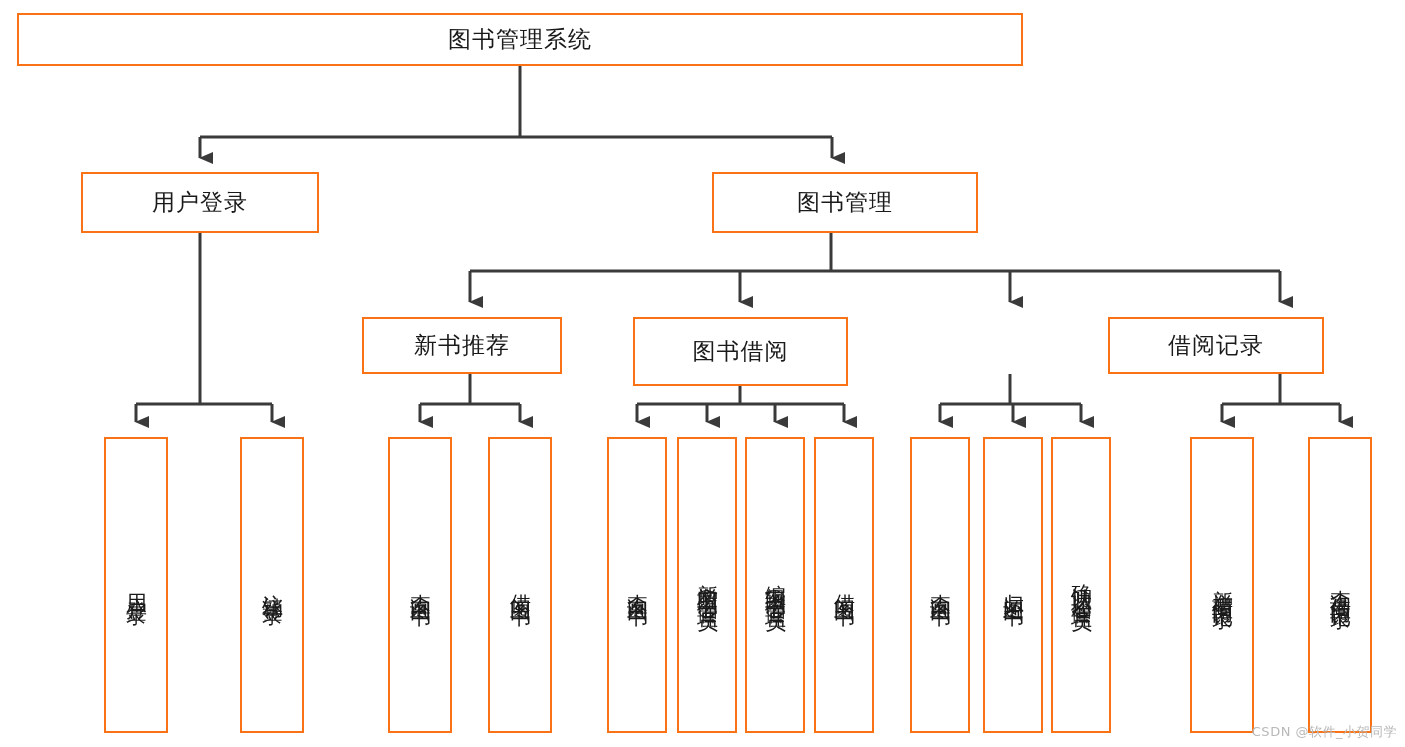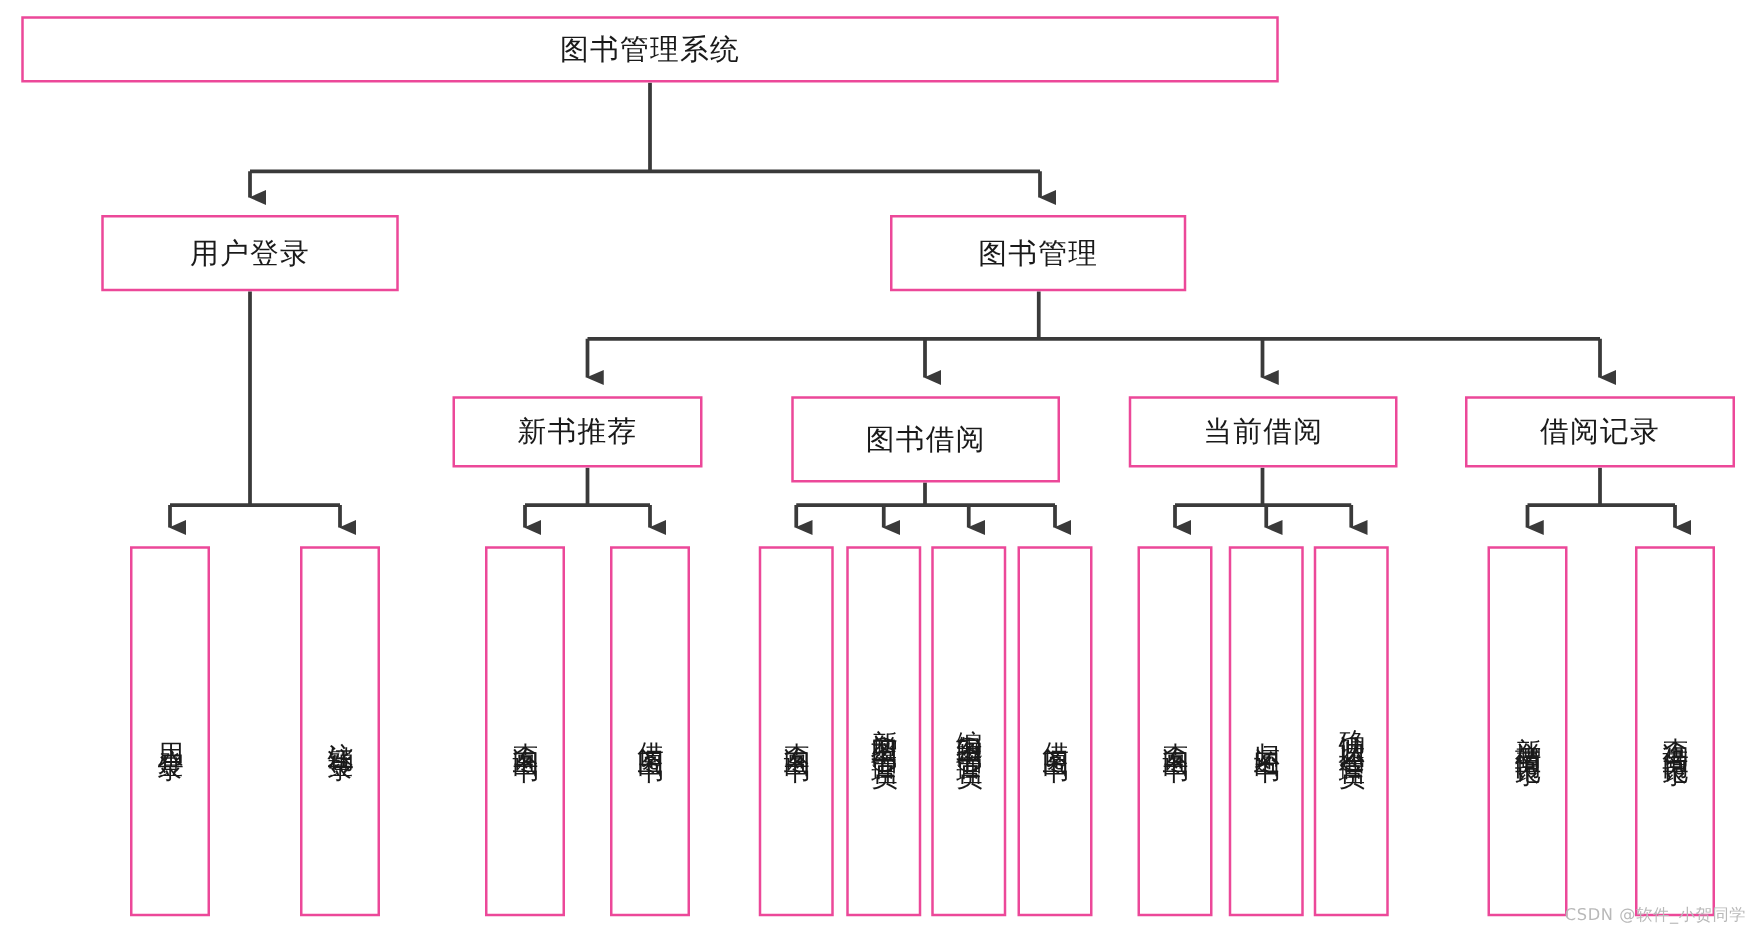--- a/index.html
+++ b/index.html
@@ -23,21 +23,21 @@
     left: 0;
     top: 0;
     width: 1405px;
     height: 747px;
     pointer-events: none;
   }
   .node {
     position: absolute;
     box-sizing: border-box;
     background: #ffffff;
-    border: 2px solid #ec4899;
+    border: 2px solid #f97316;
     display: flex;
     align-items: center;
     justify-content: center;
     color: #1a1a1a;
   }
   .node.horiz {
     font-size: 23px;
     letter-spacing: 1px;
   }
   .node.vert {
@@ -120,34 +120,31 @@
     </g>
   </svg>
 
   <div class="node horiz" style="left: 17px; top: 13px; width: 1006px; height: 53px;">
     <span class="hlabel">图书管理系统</span>
   </div>
 
   <div class="node horiz" style="left: 81px; top: 172px; width: 238px; height: 61px;">
     <span class="hlabel">用户登录</span>
   </div>
-  <div class="node horiz" style="left: 712px; top: 172px; width: 237px; height: 61px;">
+  <div class="node horiz" style="left: 712px; top: 172px; width: 266px; height: 61px;">
     <span class="hlabel">图书管理</span>
   </div>
 
   <div class="node horiz" style="left: 362px; top: 317px; width: 200px; height: 57px; font-family: Liberation Serif, serif;">
     <span class="hlabel">新书推荐</span>
   </div>
   <div class="node horiz" style="left: 633px; top: 317px; width: 215px; height: 69px;">
     <span class="hlabel">图书借阅</span>
   </div>
-  <div class="node horiz" style="left: 903px; top: 317px; width: 215px; height: 57px;">
-    <span class="hlabel">当前借阅</span>
-  </div>
-  <div class="node horiz" style="left: 1172px; top: 317px; width: 216px; height: 57px;">
+  <div class="node horiz" style="left: 1108px; top: 317px; width: 216px; height: 57px;">
     <span class="hlabel">借阅记录</span>
   </div>
 
   <div class="node vert" style="left: 104px; top: 437px; width: 64px; height: 296px;">
     <span class="vlabel">用户登录</span>
   </div>
   <div class="node vert" style="left: 240px; top: 437px; width: 64px; height: 296px;">
     <span class="vlabel">注销登录</span>
   </div>
 

